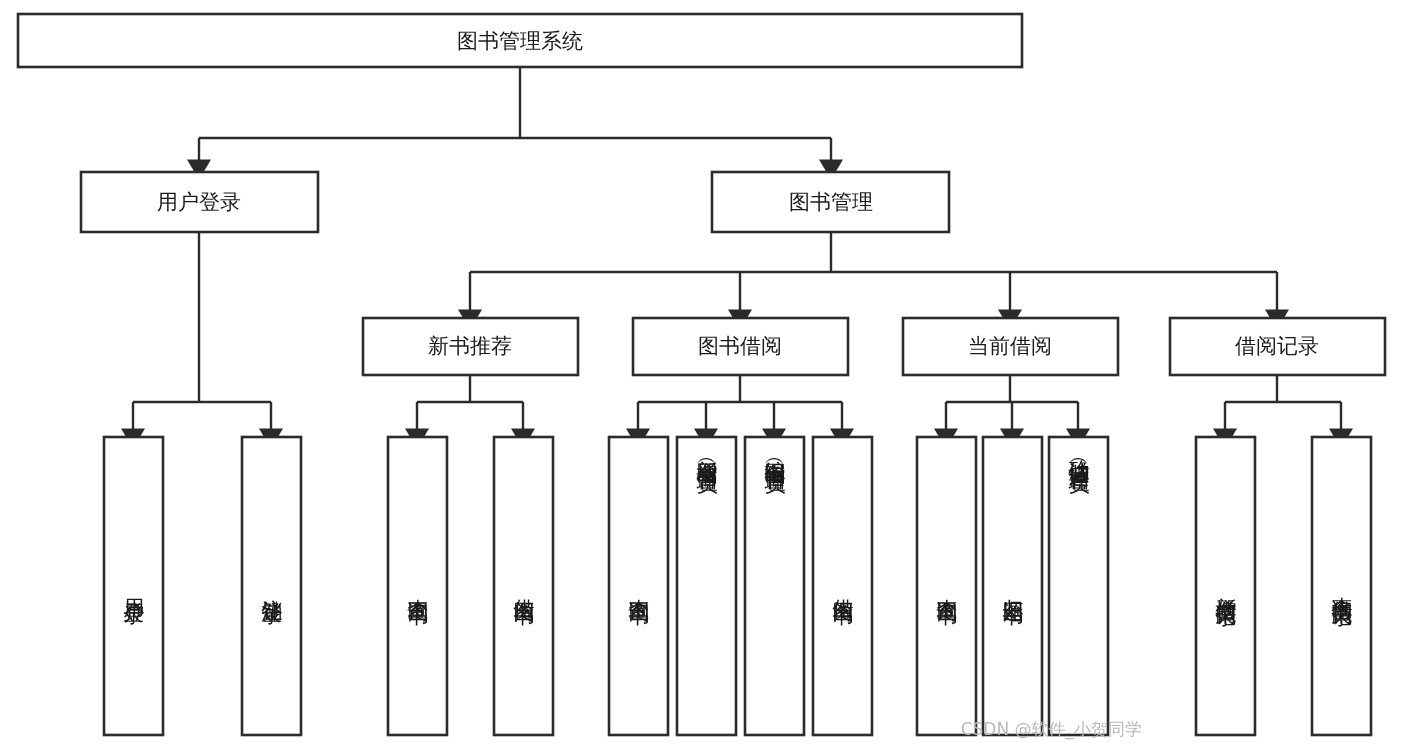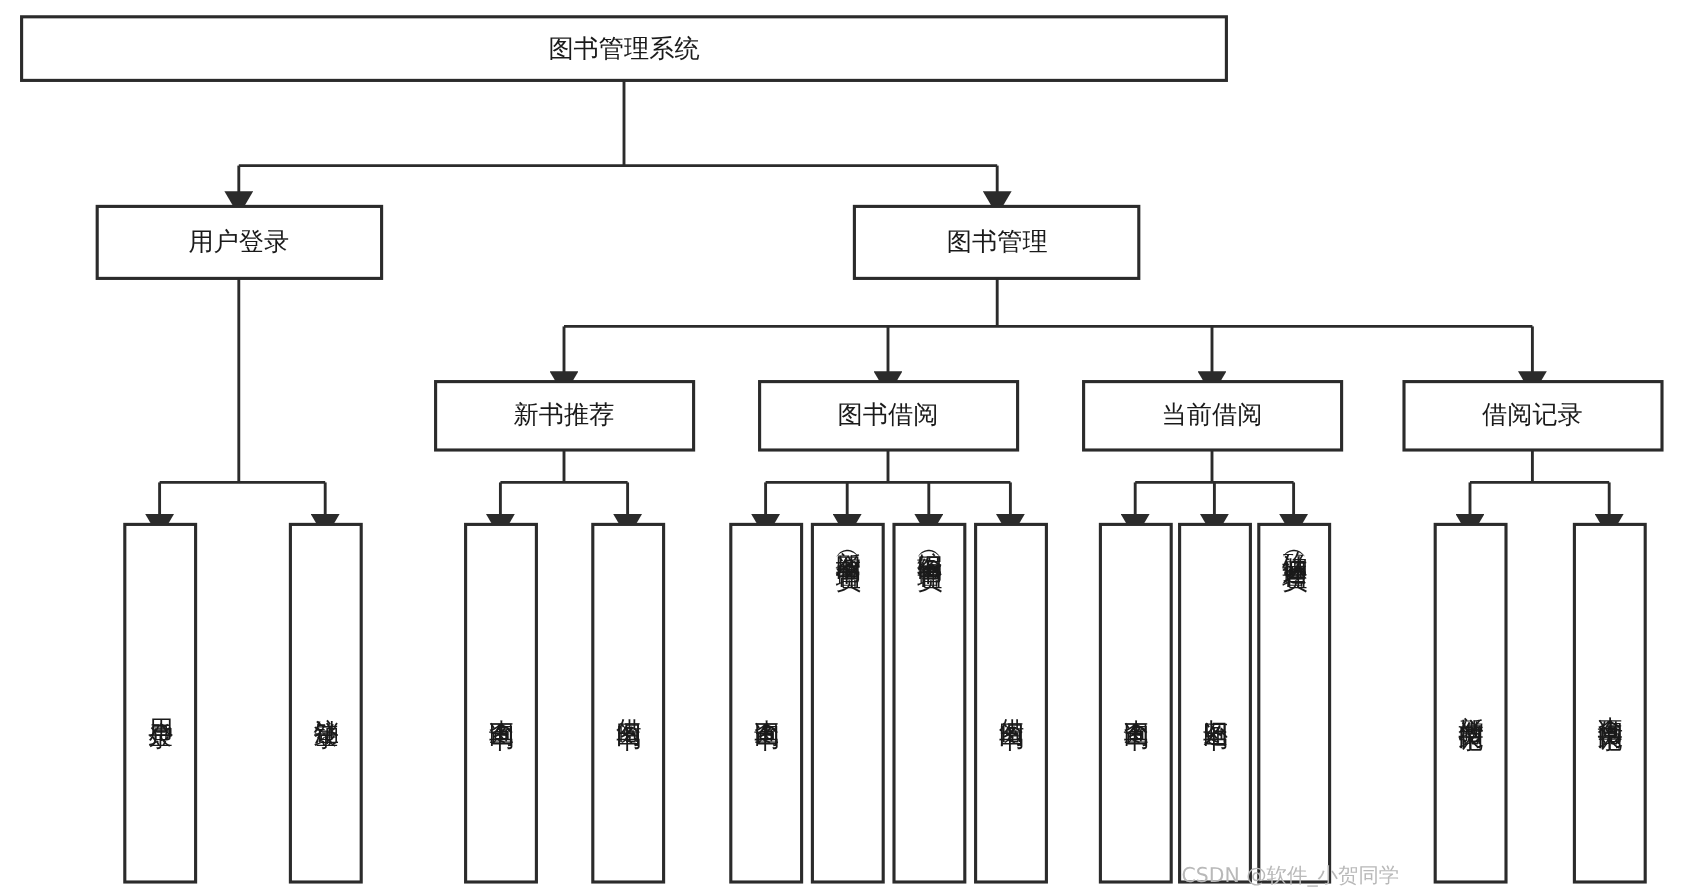--- a/index.html
+++ b/index.html
@@ -11,21 +11,20 @@
     width: 1405px;
     height: 747px;
     overflow: hidden;
     font-family: "DejaVu Sans", "Liberation Sans", sans-serif;
   }
   #diagram-root {
     position: relative;
     width: 1150px;
     height: 747px;
     background: #ffffff;
-    padding-left: 24px;
   }
   svg#tree-svg {
     position: absolute;
     top: 0;
     left: 0;
     width: 1405px;
     height: 747px;
     display: block;
   }
   .node-rect {

